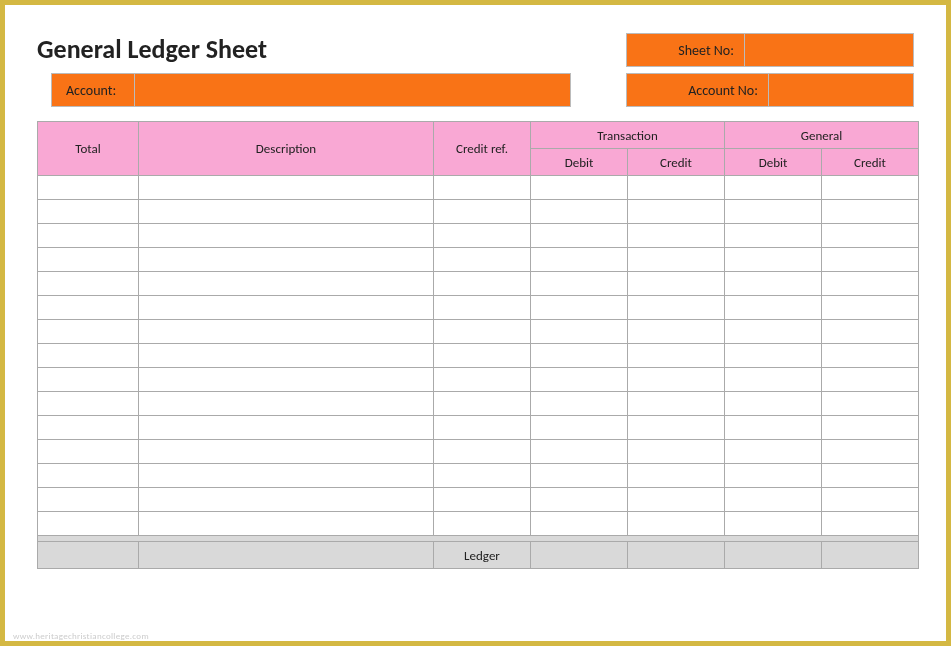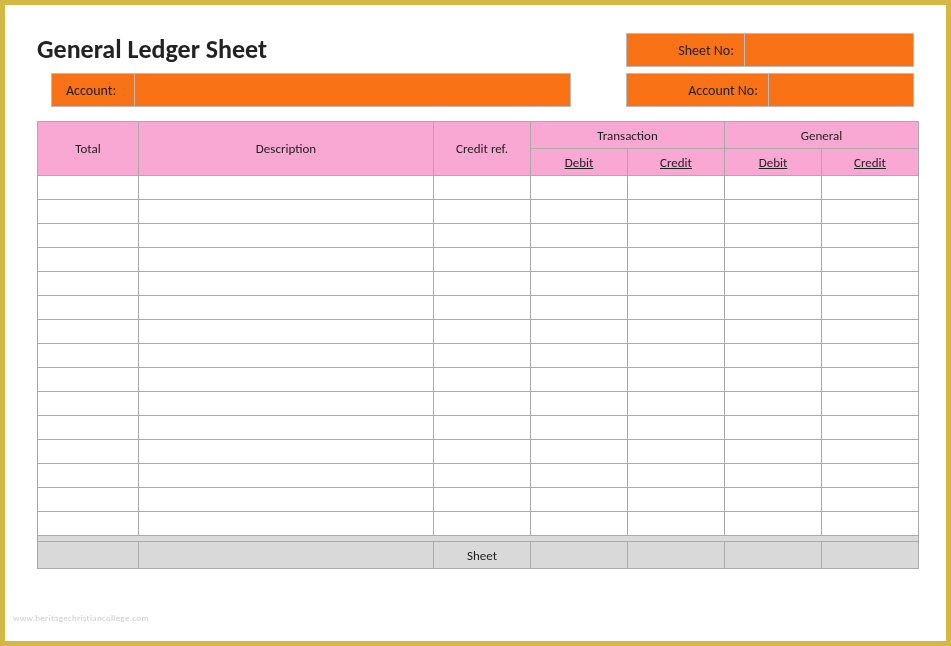--- a/index.html
+++ b/index.html
@@ -105,21 +105,20 @@
   }
   table.ledger th {
     background: #f9a8d4;
     font-weight: 400;
     height: 27px;
   }
   .sub th {
     background: #e8eef7;
     height: 24px;
     font-weight: 400;
-    text-decoration: underline;
   }
   table.ledger td {
     height: 24px;
     background: #fff;
   }
   tr.spacer td {
     height: 6px;
     background: #d9d9d9;
     border-left: 1px solid #aaa;
     border-right: 1px solid #aaa;
@@ -131,21 +130,21 @@
     height: 27px;
   }
   .col-date   { width: 101px; }
   .col-desc   { width: 295px; }
   .col-jref   { width: 97px; }
   .col-amt    { width: 97px; }
 
   .watermark {
     position: absolute;
     left: 8px;
-    bottom: 18px;
+    bottom: 0;
     font-size: 9px;
     color: #ccc;
     letter-spacing: 0.3px;
   }
 </style>
 </head>
 <body>
 
 <div class="header-row">
   <div class="title">General Ledger Sheet</div>
@@ -328,21 +327,21 @@
         <td></td>
       </tr>
     </tbody>
   <tfoot>
     <tr class="spacer">
         <td colspan="7"></td>
       </tr>
     <tr class="total">
       <td></td>
       <td></td>
-      <td>Sheet</td>
+      <td>Ledger</td>
       <td></td>
       <td></td>
       <td></td>
       <td></td>
     </tr>
   </tfoot>
 </table>
 
 <div class="watermark">www.heritagechristiancollege.com</div>
 

